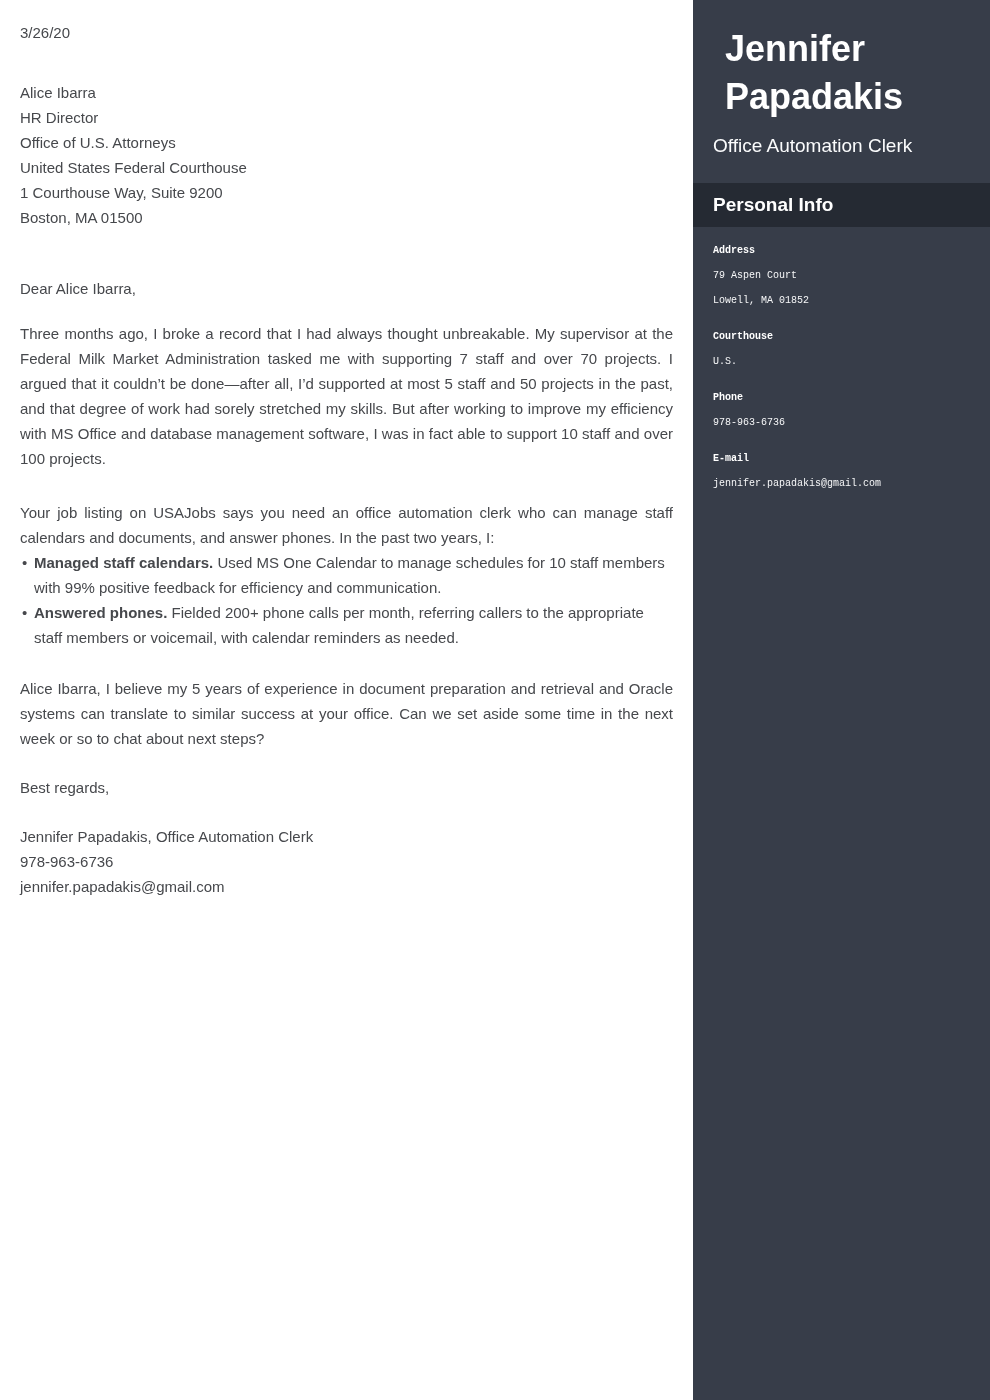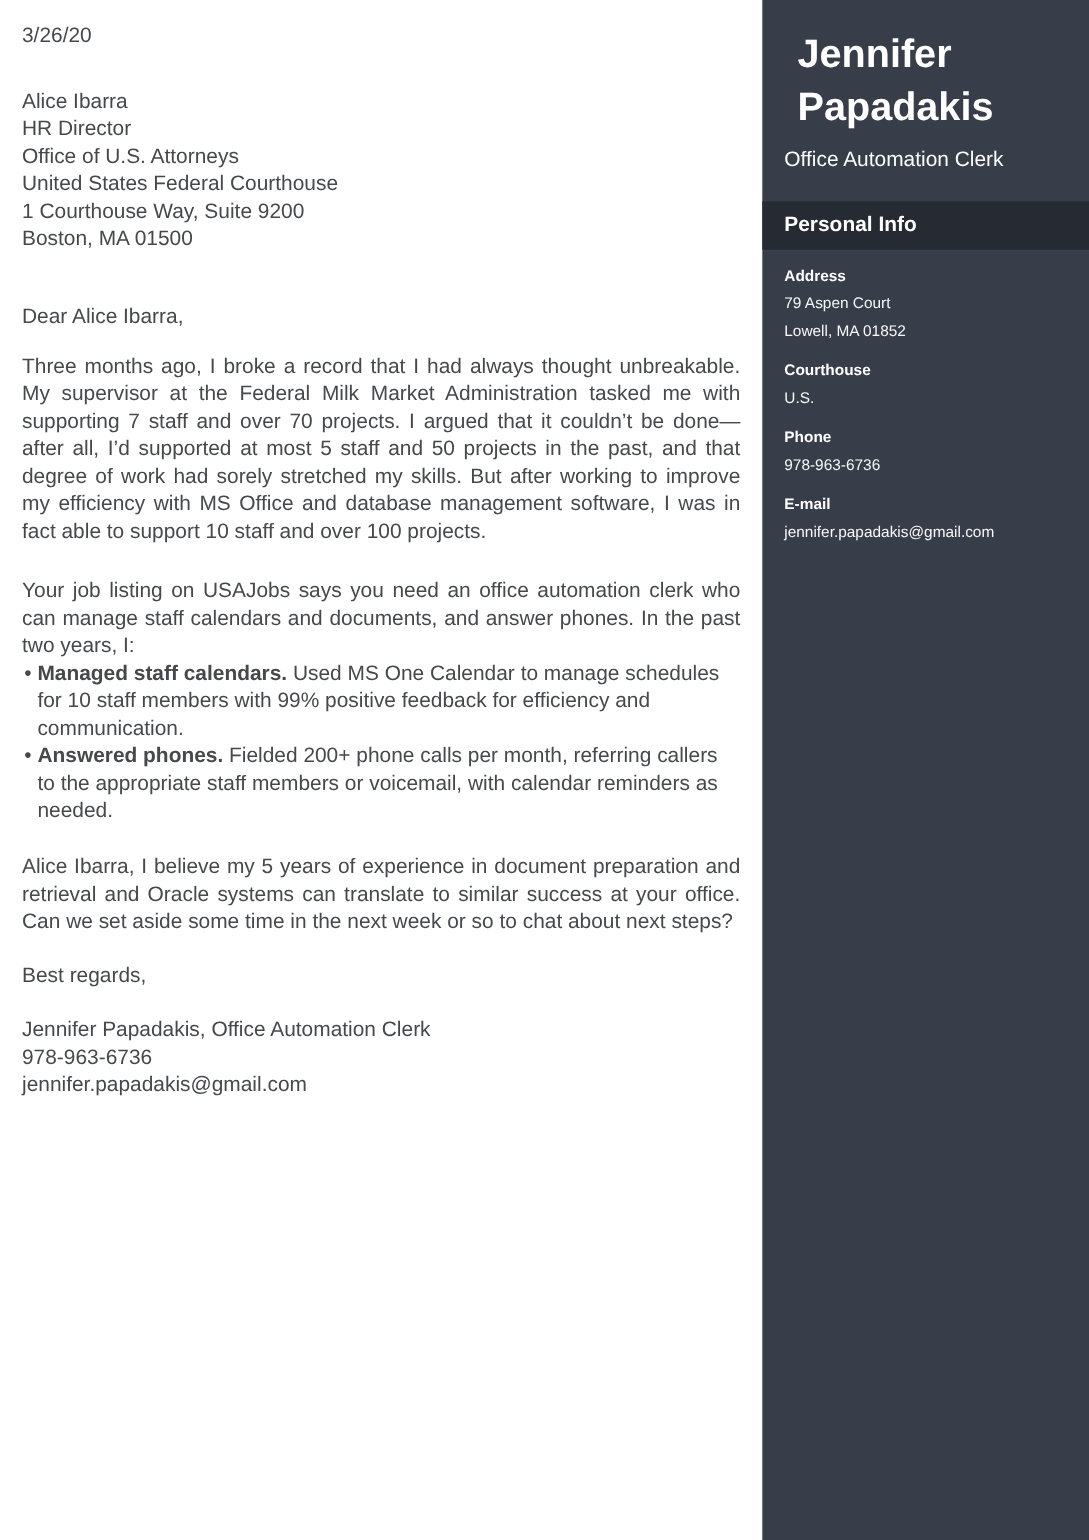--- a/index.html
+++ b/index.html
@@ -7,21 +7,21 @@
     width: 990px; height: 1400px;
     font-family: "Liberation Sans", "DejaVu Sans", sans-serif;
     -webkit-font-smoothing: antialiased;
   }
   .page { display: flex; width: 990px; height: 1400px; background: #ffffff; overflow: hidden; }
 
   
   .main {
     width: 693px; box-sizing: border-box; flex: 0 0 693px;
     padding: 20px 20px 0 20px;
-    color: #46484c; font-size: 19px; line-height: 25px;
+    color: #46484c; font-size: 15px; line-height: 25px;
     background: #ffffff;
   }
   .date { margin: 0 0 35px 0; }
   .recipient { margin: 0 0 46px 0; }
   .salutation { margin: 0 0 20px 0; }
   p { margin: 0; }
   .para { text-align: justify; }
   .para-1 { margin-bottom: 29px; }
   .para-2 { margin-bottom: 0; }
   .para-3 { margin-bottom: 24px; }
@@ -38,21 +38,21 @@
     display: flex; flex-direction: column;
   }
   .sidebar-header { padding: 13px 20px 0 20px; }
   .name { margin: 12px; font-size: 36px; line-height: 48px; font-weight: 700; color: #ffffff; }
   .job-title { font-size: 19px; line-height: 25px; margin-top: 4px; color: #fbfcfd; }
   .section-band {
     margin-top: 25px; background: #252a33;
     padding: 9px 20px 10px 20px;
     font-size: 19px; line-height: 25px; font-weight: 700; color: #ffffff;
   }
-  .fields { padding: 11px 20px 0 20px; font-size: 14px; line-height: 25px; }
+  .fields { padding: 11px 20px 0 20px; font-size: 10px; line-height: 25px; font-family: Liberation Mono, monospace; }
   .field-label { font-weight: 700; margin-top: 11px; color: #ffffff; }
   .field:first-child .field-label { margin-top: 0; }
   .field-value { color: #f6f7f8; }
 </style>
 </head>
 <body>
 
 <div class="page">
 
   <div class="main">

